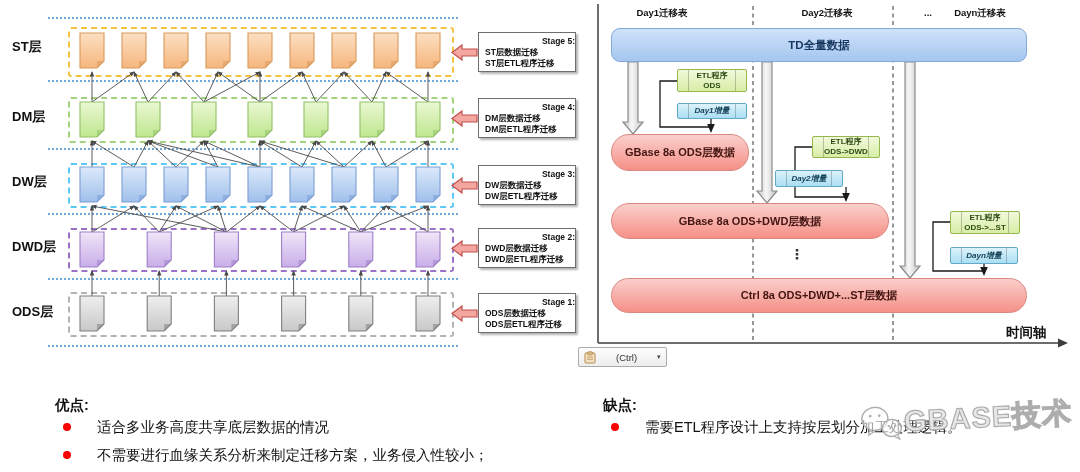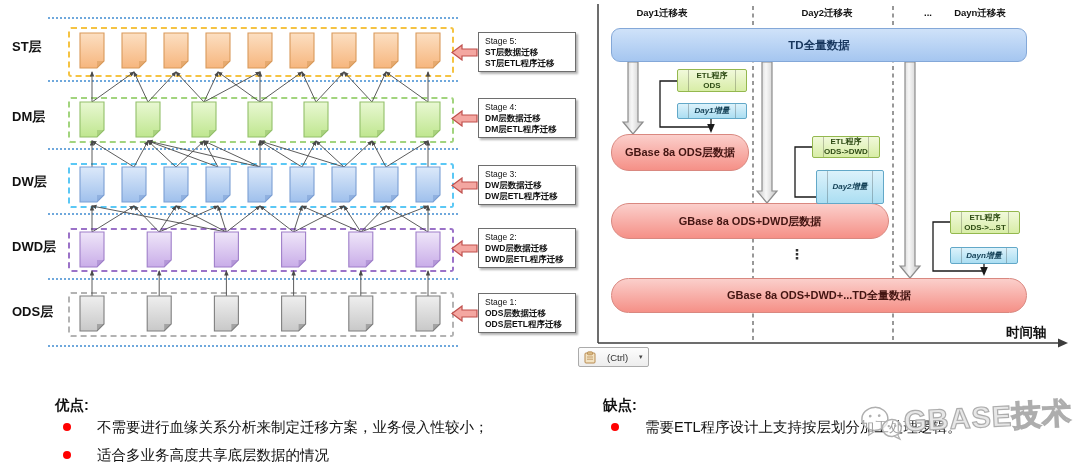--- a/index.html
+++ b/index.html
@@ -18,21 +18,21 @@
   .dash-dwd{border-color:#9B72C8;}
   .dash-ods{border-color:#B3B3B3;}
   #left-svg{position:absolute;left:0;top:0;width:580px;height:380px;}
   #right-svg{position:absolute;left:580px;top:0;width:500px;height:380px;}
   .stage-arrow{position:absolute;left:451px;width:27px;height:17px;}
   .stage-box{
     position:absolute;left:478px;width:98px;height:40px;background:#fff;
     border:1px solid #6E6E6E;box-shadow:1.5px 1.5px 2px rgba(0,0,0,0.3);
     font-size:8.5px;line-height:11px;padding:3px 0 0 6px;color:#111;
   }
-  .stage-box .t{font-weight:normal;}
+  .stage-box .t{font-weight:bold;text-align:right;}
   .stage-box .l{font-weight:bold;}
   
   .col-head{position:absolute;font-size:9.5px;font-weight:bold;color:#111;text-align:center;}
   .td-bar{
     position:absolute;left:611px;top:28px;width:416px;height:34px;border-radius:9px;
     background:linear-gradient(#CFE2F9,#A5C6F0);border:1.5px solid #84A8D8;
     display:flex;align-items:center;justify-content:center;
     font-size:11.5px;font-weight:bold;color:#17365D;
   }
   .pink-bar{
@@ -55,21 +55,21 @@
     font-size:8px;line-height:10px;color:#2E4B14;
   }
   .delta{
     background:linear-gradient(#DCF2FB,#ABDEF2);border:1.2px solid #62A8C8;
     font-size:8px;line-height:10px;color:#123F55;font-style:italic;
   }
   .ellipsis{position:absolute;left:790px;top:246px;font-size:14px;font-weight:bold;color:#333;letter-spacing:0;}
   .axis-label{position:absolute;left:1006px;top:324px;font-size:13.5px;font-weight:bold;color:#111;}
   
   .paste-btn{
-    position:absolute;left:578px;top:347px;height:20px;display:flex;align-items:center;gap:11px;
+    position:absolute;left:578px;top:347px;height:20px;display:flex;align-items:center;gap:20px;
     background:linear-gradient(#FDFDFD,#EDEDED);border:1px solid #ABABAB;border-radius:2px;
     padding:0 5px;font-size:9.5px;color:#333;
   }
   .paste-caret{font-size:7px;color:#444;}
   
   .notes{position:absolute;font-size:14.5px;color:#111;}
   .notes .title{font-weight:bold;margin-bottom:3px;}
   .notes ul{list-style:none;margin:0;padding:0;}
   .notes li{display:flex;align-items:flex-start;margin-bottom:9px;}
   .bullet{width:8px;height:8px;border-radius:50%;background:#FF0000;margin:5px 26px 0 8px;flex:0 0 8px;}
@@ -343,33 +343,33 @@
 
   <div class="col-head" style="left:612px;top:7px;width:100px">Day1迁移表</div>
   <div class="col-head" style="left:777px;top:7px;width:100px">Day2迁移表</div>
   <div class="col-head" style="left:912px;top:7px;width:32px">...</div>
   <div class="col-head" style="left:944px;top:7px;width:72px">Dayn迁移表</div>
 
   <div class="td-bar">TD全量数据</div>
 
   <div class="pink-bar" style="top:134px;width:138px;height:37px">GBase 8a ODS层数据</div>
   <div class="pink-bar" style="top:203px;width:278px;height:36px">GBase 8a ODS+DWD层数据</div>
-  <div class="pink-bar" style="top:278px;width:416px;height:35px">GBase 8a ODS+DWD+...TD全量数据</div>
+  <div class="pink-bar" style="top:278px;width:416px;height:35px">Ctrl 8a ODS+DWD+...ST层数据</div>
 
   <div class="cellbox etl" style="left:677px;top:69px;width:70px;height:23px">
     <div>ETL程序</div>
     <div>ODS</div>
   </div>
   <div class="cellbox delta" style="left:677px;top:103px;width:70px;height:16px">Day1增量</div>
 
   <div class="cellbox etl" style="left:812px;top:136px;width:68px;height:22px">
     <div>ETL程序</div>
     <div>ODS-&gt;DWD</div>
   </div>
-  <div class="cellbox delta" style="left:816px;top:170px;width:68px;height:34px">Day2增量</div>
+  <div class="cellbox delta" style="left:775px;top:170px;width:68px;height:17px">Day2增量</div>
 
   <div class="cellbox etl" style="left:950px;top:211px;width:70px;height:23px">
     <div>ETL程序</div>
     <div>ODS-&gt;...ST</div>
   </div>
   <div class="cellbox delta" style="left:950px;top:247px;width:68px;height:17px">Dayn增量</div>
 
   <div class="ellipsis">⋮</div>
   <div class="axis-label">时间轴</div>
 
@@ -382,25 +382,25 @@
     </svg>
     <span>(Ctrl)</span>
     <span class="paste-caret">▾</span>
   </div>
 
   <div class="notes" style="left:55px;top:396px;width:500px">
     <div class="title">优点:</div>
     <ul>
       <li>
           <span class="bullet"></span>
-          <span>不需要进行血缘关系分析来制定迁移方案，业务侵入性较小；</span>
+          <span>适合多业务高度共享底层数据的情况</span>
         </li>
       <li>
           <span class="bullet"></span>
-          <span>适合多业务高度共享底层数据的情况</span>
+          <span>不需要进行血缘关系分析来制定迁移方案，业务侵入性较小；</span>
         </li>
     </ul>
   </div>
 
   <div class="notes" style="left:603px;top:396px;width:470px">
     <div class="title">缺点:</div>
     <ul>
       <li>
           <span class="bullet"></span>
           <span>需要ETL程序设计上支持按层划分加工处理逻辑。</span>

